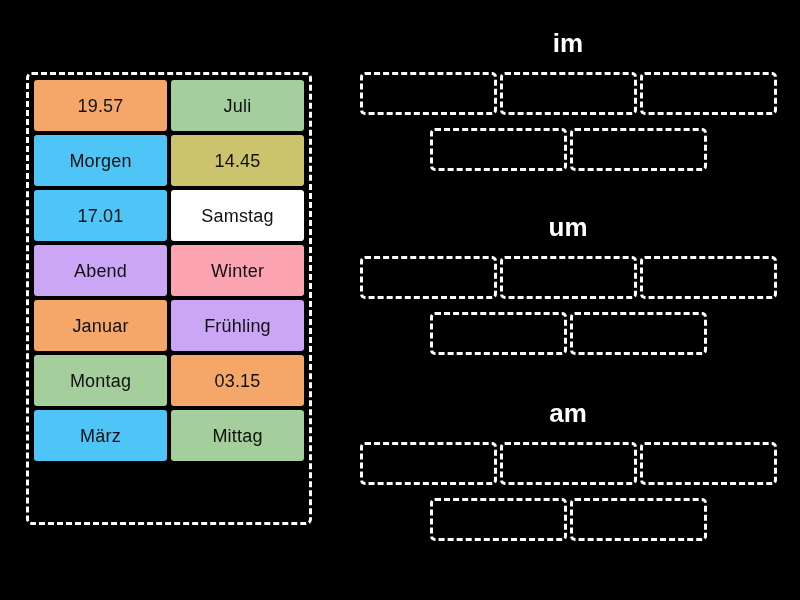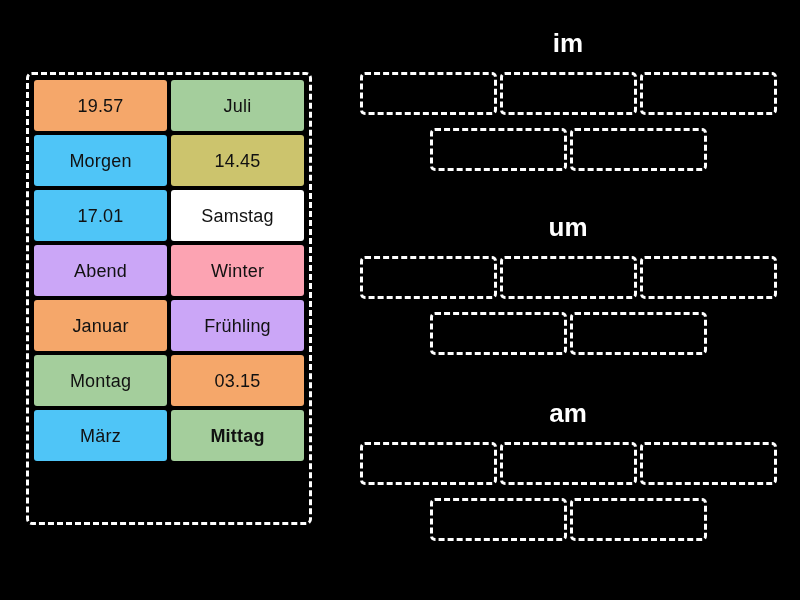--- a/index.html
+++ b/index.html
@@ -102,21 +102,21 @@
       <div class="tile" style="background: rgb(204, 196, 109);">14.45</div>
       <div class="tile" style="background: rgb(79, 197, 247);">17.01</div>
       <div class="tile" style="background: #ffffff;">Samstag</div>
       <div class="tile" style="background: rgb(203, 166, 247);">Abend</div>
       <div class="tile" style="background: rgb(252, 163, 178);">Winter</div>
       <div class="tile" style="background: rgb(245, 167, 106);">Januar</div>
       <div class="tile" style="background: rgb(203, 166, 247);">Frühling</div>
       <div class="tile" style="background: rgb(164, 206, 156); text-align: right;">Montag</div>
       <div class="tile" style="background: rgb(245, 167, 106);">03.15</div>
       <div class="tile" style="background: rgb(79, 197, 247);">März</div>
-      <div class="tile" style="background: rgb(164, 206, 156); font-weight: bold;">Mittag</div>
+      <div class="tile" style="background: rgb(164, 206, 156);">Mittag</div>
       <div class="tile empty"></div>
     </div>
 </div>
 
 <div id="zones">
     <div class="zone-group" style="top: 30px;">
       <div class="zone-title">im</div>
       <div class="zone-row row-1">
         <div class="drop-slot"></div>
         <div class="drop-slot"></div>

